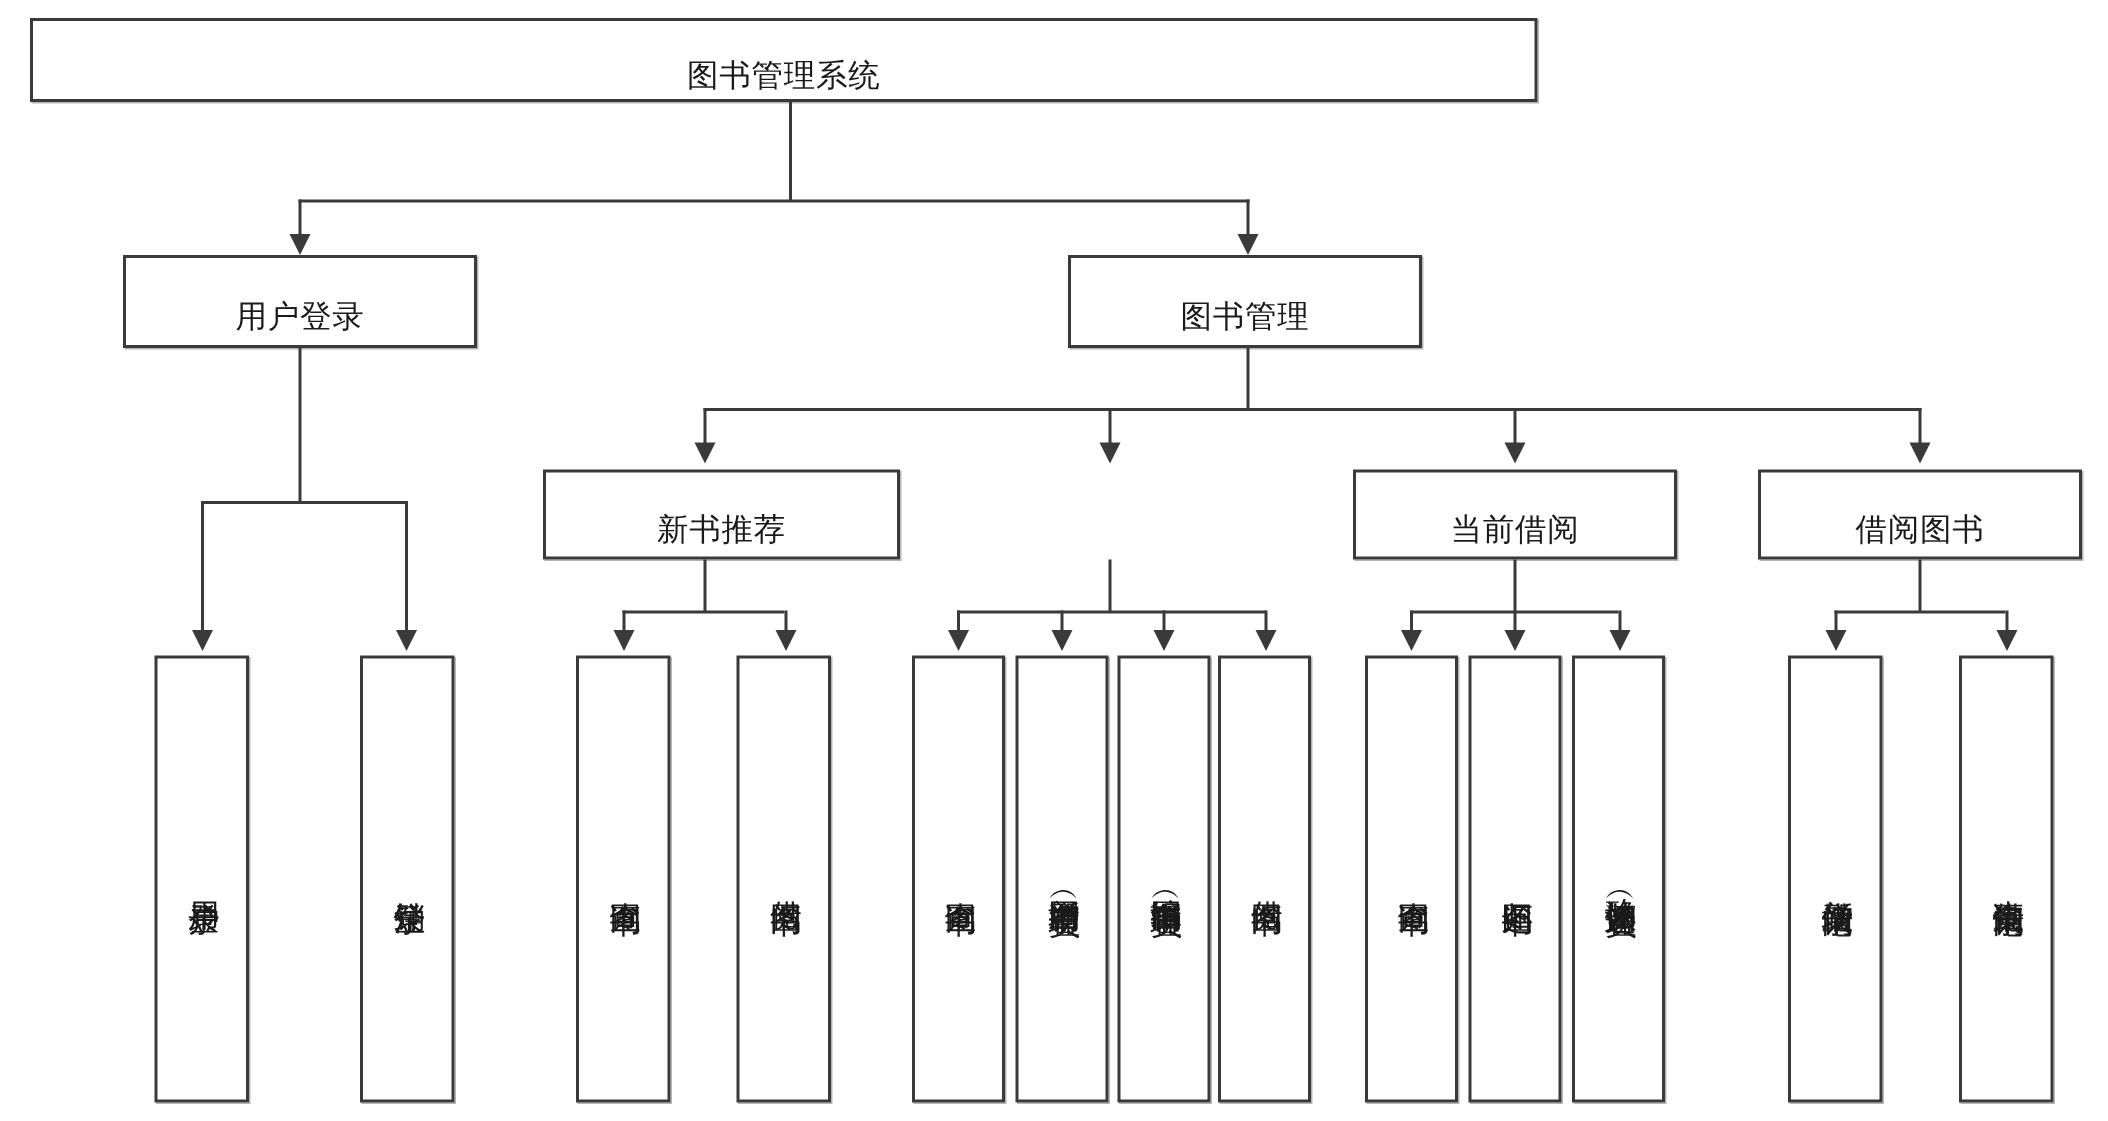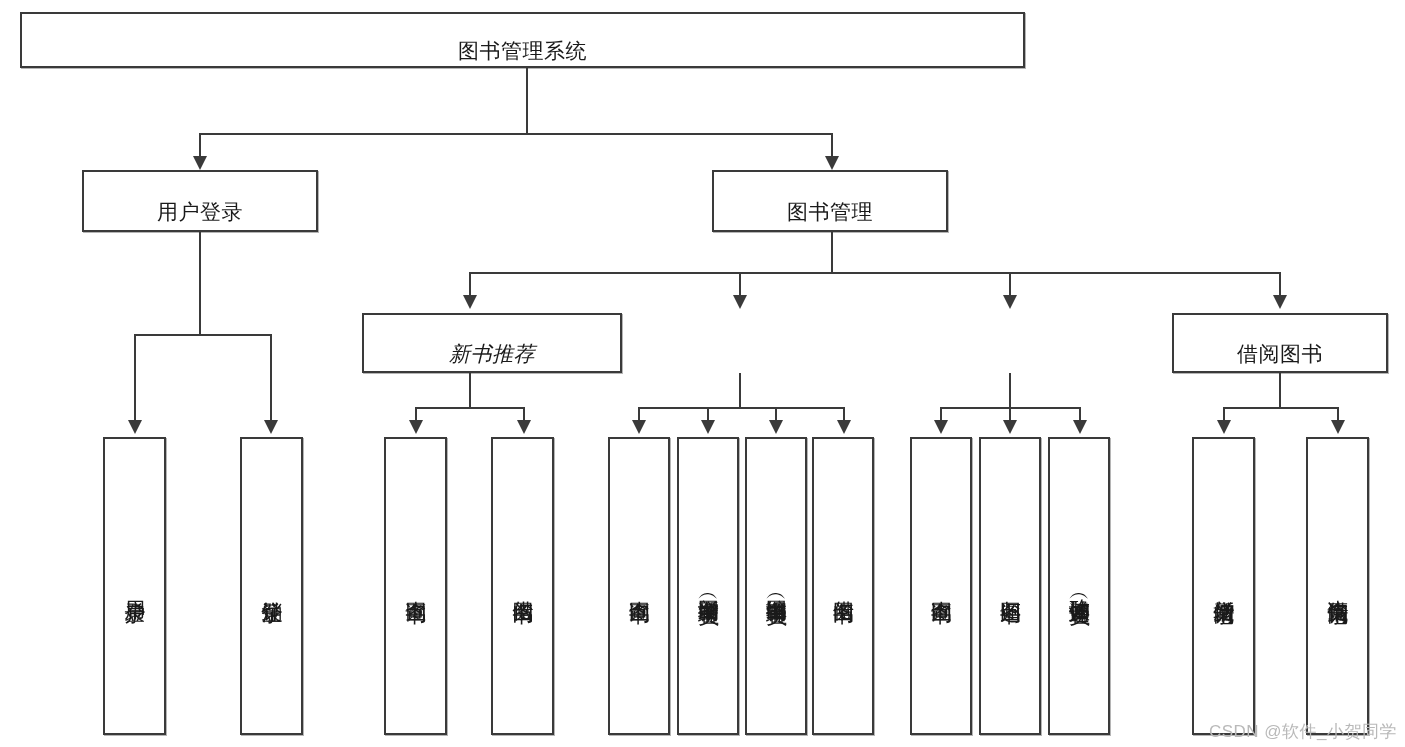--- a/index.html
+++ b/index.html
@@ -117,22 +117,25 @@
   <div class="hline" style="left:469px; top:272px; width:812px;"></div>
   <div class="vline" style="left:469px; top:272px; height:25px;"></div>
   <div class="arrow" style="left:463px; top:295px;"></div>
   <div class="vline" style="left:739px; top:272px; height:25px;"></div>
   <div class="arrow" style="left:733px; top:295px;"></div>
   <div class="vline" style="left:1009px; top:272px; height:25px;"></div>
   <div class="arrow" style="left:1003px; top:295px;"></div>
   <div class="vline" style="left:1279px; top:272px; height:25px;"></div>
   <div class="arrow" style="left:1273px; top:295px;"></div>
 
-  <div class="node node-h" style="left:362px; top:313px; width:260px; height:60px;font-style:italic;">
+  <div class="node node-h" style="left:362px; top:313px; width:238px; height:60px;">
     <span class="label">新书推荐</span>
+  </div>
+  <div class="node node-h" style="left:902px; top:313px; width:216px; height:60px;">
+    <span class="label">当前借阅</span>
   </div>
   <div class="node node-h" style="left:1172px; top:313px; width:216px; height:60px;">
     <span class="label">借阅图书</span>
   </div>
 
   <div class="vline" style="left:469px; top:373px; height:35px;"></div>
   <div class="hline" style="left:415px; top:407px; width:108px;"></div>
   <div class="vline" style="left:415px; top:407px; height:15px;"></div>
   <div class="arrow" style="left:409px; top:420px;"></div>
   <div class="vline" style="left:523px; top:407px; height:15px;"></div>
@@ -202,15 +205,14 @@
     <span class="label">确认归还（管理员）</span>
   </div>
 
   <div class="node node-v" style="left:1192px; top:437px; width:63px; height:298px;">
     <span class="label">新增借阅记录</span>
   </div>
   <div class="node node-v" style="left:1306px; top:437px; width:63px; height:298px;">
     <span class="label">查询借阅记录</span>
   </div>
 
-  <div id="watermark">CSDN @软件_小贺同学</div>
 
 </div>
 
 </body></html>

